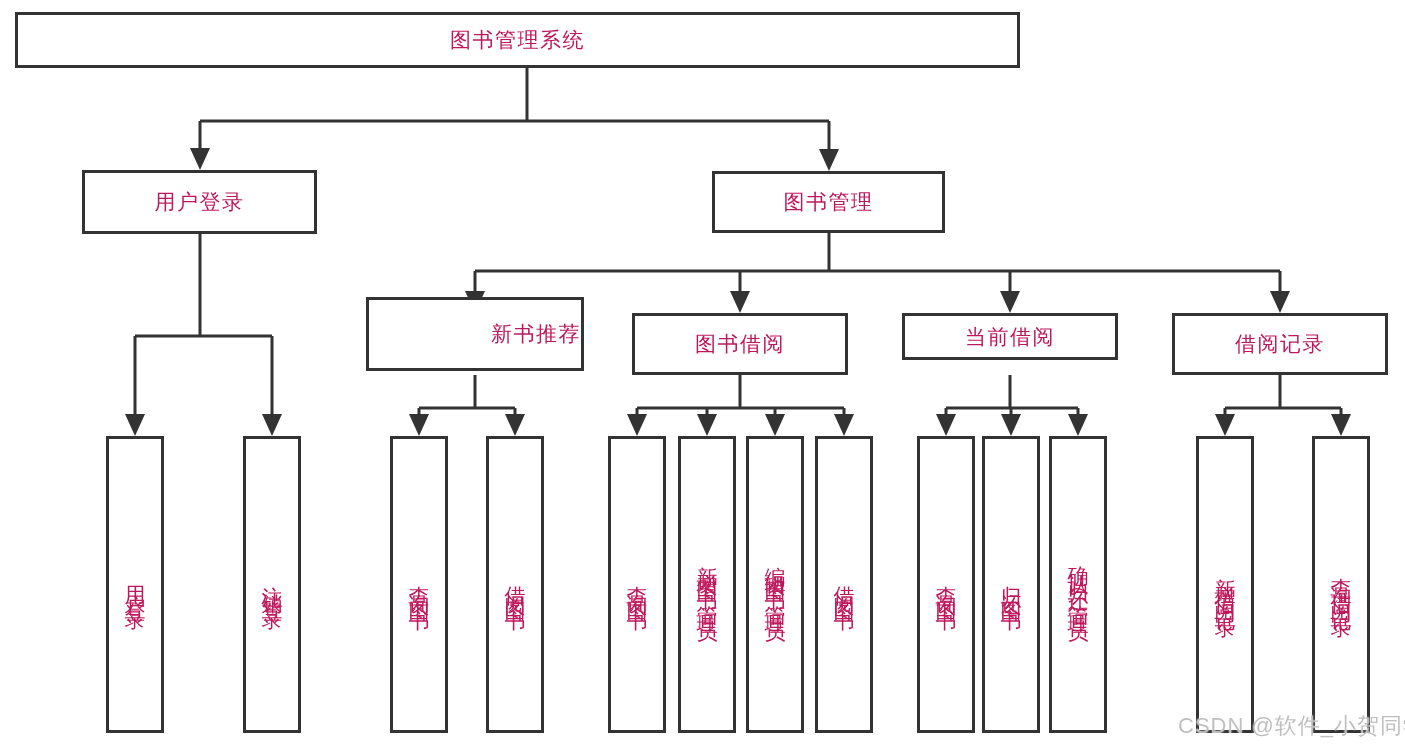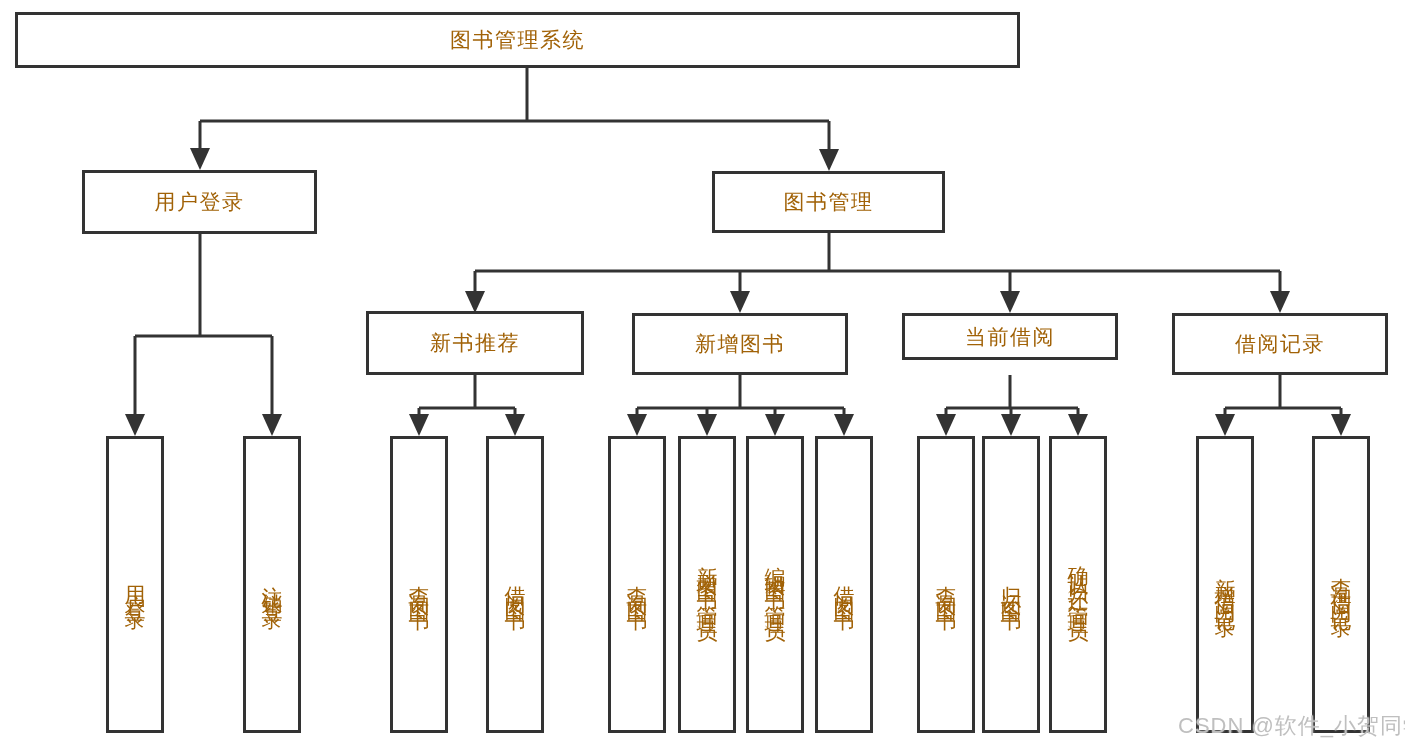--- a/index.html
+++ b/index.html
@@ -10,21 +10,21 @@
     font-family:"Liberation Sans","DejaVu Sans",sans-serif;
     overflow:hidden;
   }
   svg.connectors{position:absolute;left:0;top:0;width:1405px;height:747px;}
   .node{
     position:absolute;
     box-sizing:border-box;
     border:3px solid #333333;
     background:#ffffff;
     display:flex;align-items:center;justify-content:center;
-    color:#a16207;
+    color:#be185d;
     z-index:2;
   }
   .node.h .label{
     font-size:21px;
     letter-spacing:1.5px;
     white-space:nowrap;
   }
   .node.v .label{
     writing-mode:vertical-rl;
     text-orientation:mixed;
@@ -85,25 +85,25 @@
     <span class="label">图书管理系统</span>
   </div>
 
   <div class="node h" style="left:82px;top:170px;width:235px;height:64px;">
     <span class="label">用户登录</span>
   </div>
   <div class="node h" style="left:712px;top:171px;width:233px;height:62px;font-family:Liberation Mono, monospace;">
     <span class="label">图书管理</span>
   </div>
 
-  <div class="node h" style="left:366px;top:311px;width:218px;height:64px;">
+  <div class="node h" style="left:366px;top:297px;width:218px;height:74px;justify-content:flex-end;">
     <span class="label">新书推荐</span>
   </div>
   <div class="node h" style="left:632px;top:313px;width:216px;height:62px;">
-    <span class="label">新增图书</span>
+    <span class="label">图书借阅</span>
   </div>
   <div class="node h" style="left:902px;top:313px;width:216px;height:47px;">
     <span class="label">当前借阅</span>
   </div>
   <div class="node h" style="left:1172px;top:313px;width:216px;height:62px;">
     <span class="label">借阅记录</span>
   </div>
 
   <div class="node v" style="left:106px;top:436px;width:58px;height:297px;">
     <span class="label">用户登录</span>

